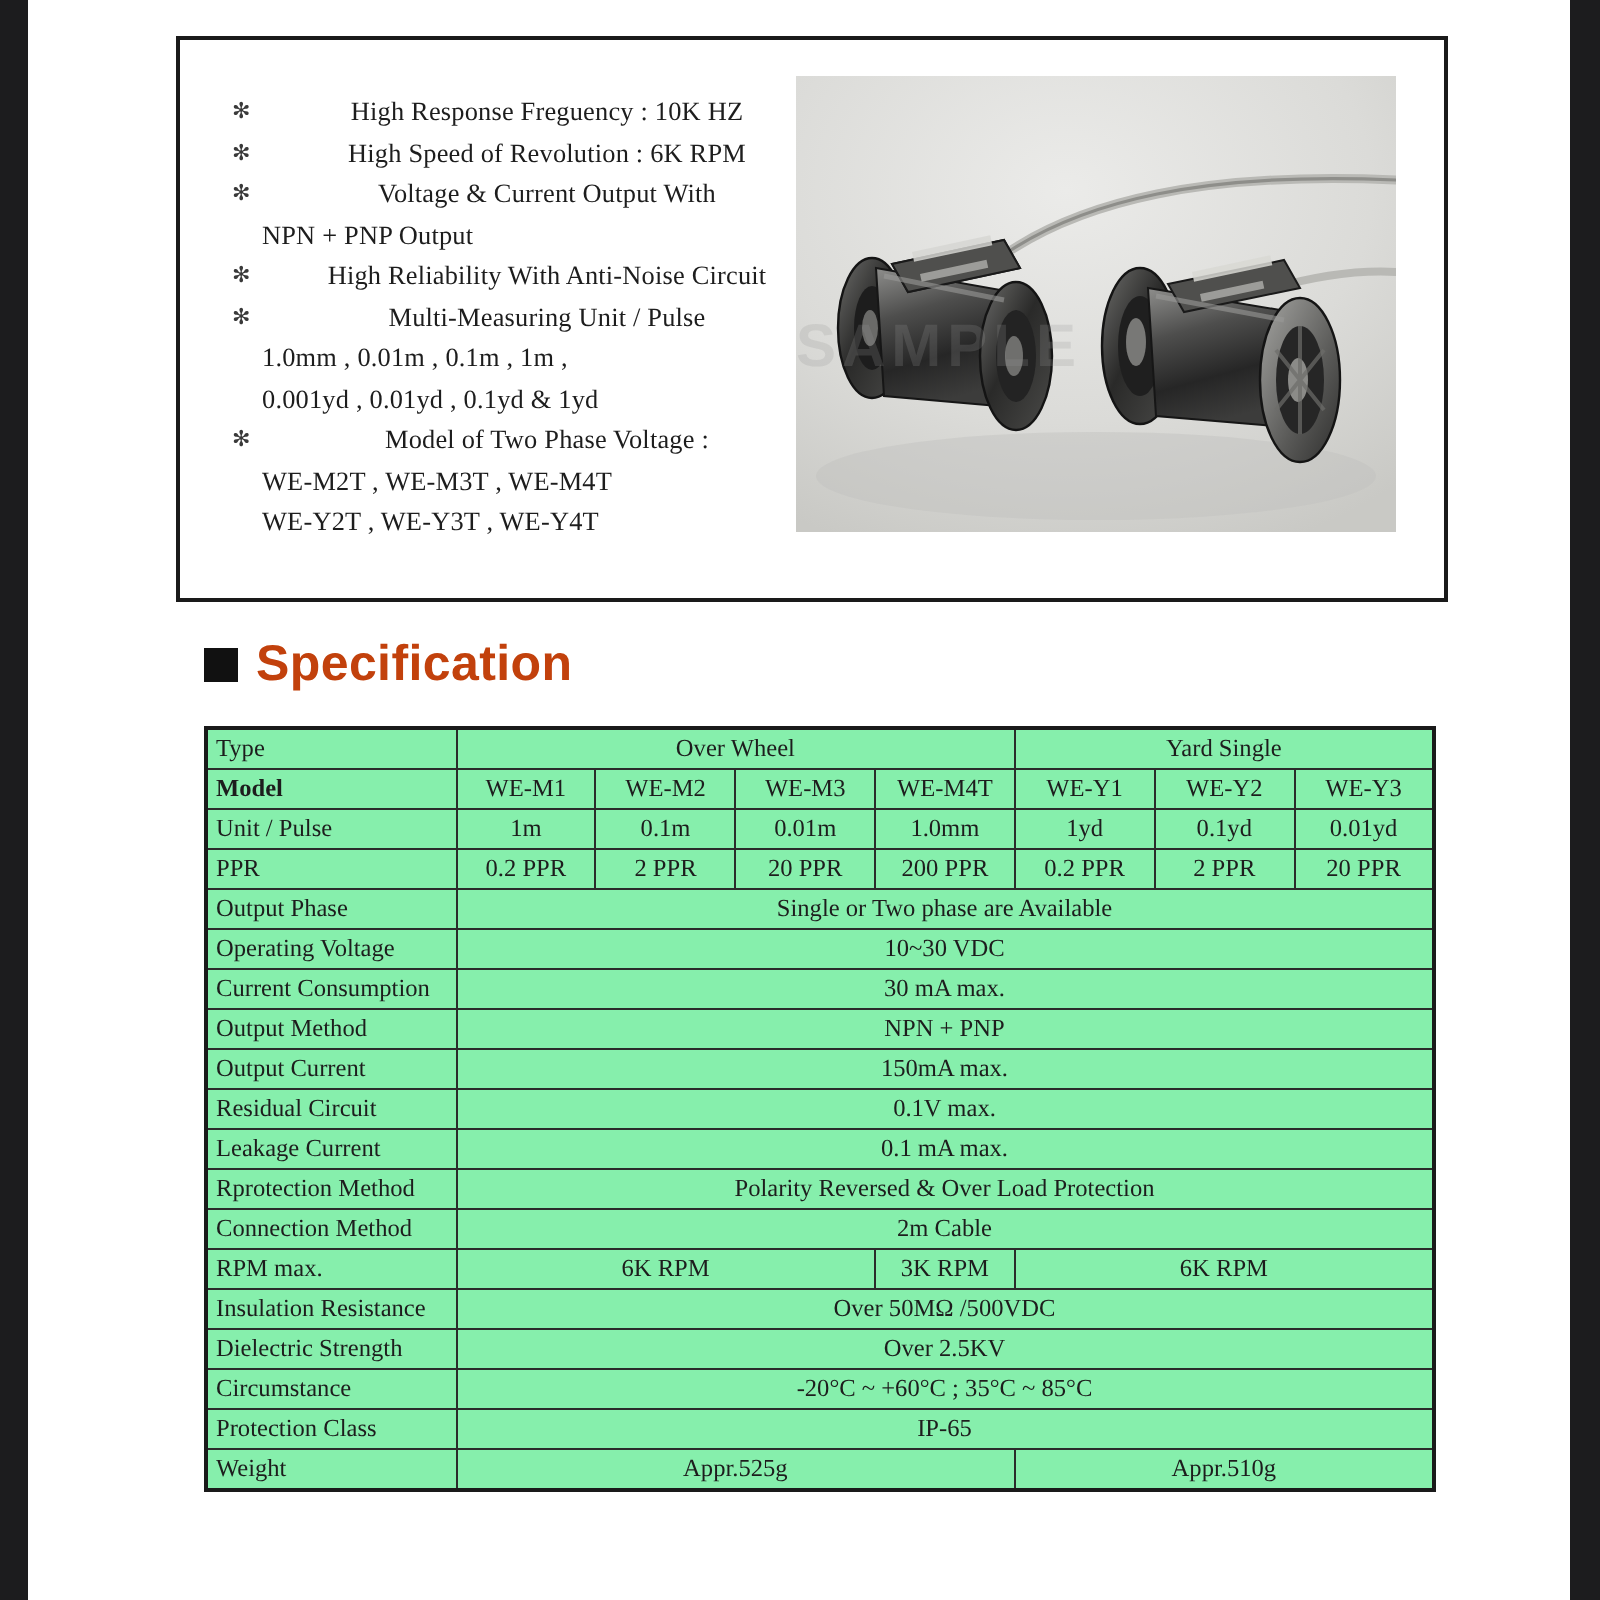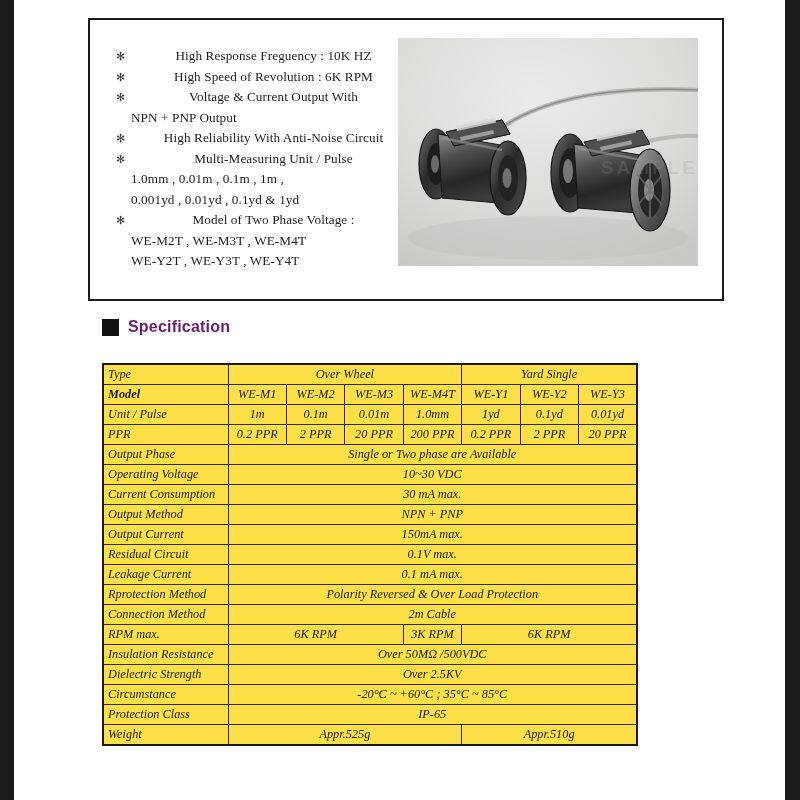--- a/index.html
+++ b/index.html
@@ -63,60 +63,59 @@
     left: 308px; top: 18px;
     width: 300px; height: 228px;
     background:
       radial-gradient(ellipse 120% 90% at 50% 30%, #e8e8e6 0%, #dcdcd9 55%, #cdcdc9 100%);
     overflow: hidden;
   }
   #photo svg { display: block; width: 100%; height: 100%; }
   #photo-watermark {
     position: absolute;
     left: 0; right: 0; top: 52%;
-    text-align: right;
+    text-align: left;
     font-family: "Liberation Sans", sans-serif;
-    font-size: 19px;
+    font-size: 30px;
     font-weight: bold;
     letter-spacing: 3px;
     color: rgba(150,150,148,.22);
     pointer-events: none;
   }
 
   
   #spec-heading {
     position: absolute;
     left: 88px; top: 318px;
     display: flex;
     align-items: center;
     gap: 9px;
   }
   #spec-square {
     width: 17px; height: 17px;
     background: #111111;
   }
   #spec-title {
     font-family: "Liberation Sans", sans-serif;
-    font-size: 16px;
+    font-size: 25px;
     font-weight: bold;
-    color: #701a75;
+    color: #c2410c;
     letter-spacing: .2px;
   }
 
   
   #spec-table {
     position: absolute;
     left: 88px; top: 363px;
-    width: 536px;
+    width: 616px;
     border-collapse: collapse;
     table-layout: fixed;
     font-size: 12.3px;
     color: #1d1d1d;
-    background: #fde047;
-    font-style: italic;
+    background: #86efac;
   }
   #spec-table td {
     border: 1px solid #2b2b2b;
     padding: 1px 4px;
     height: 20px;
     line-height: 17px;
     white-space: nowrap;
     overflow: hidden;
   }
   #spec-table tr { height: 20px; }

